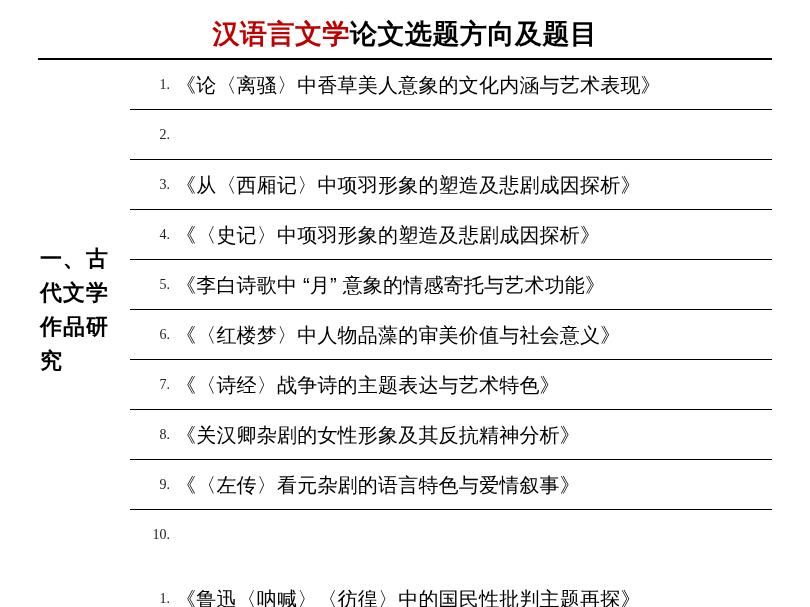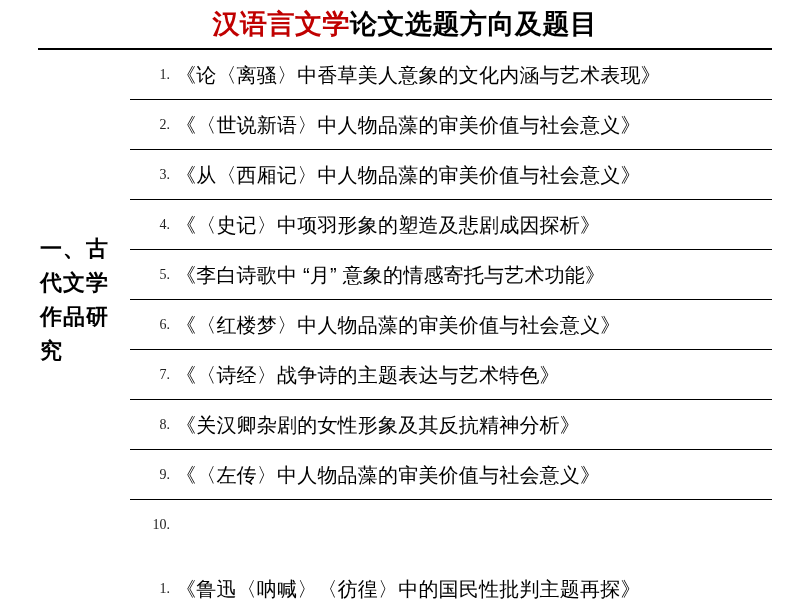--- a/index.html
+++ b/index.html
@@ -18,21 +18,21 @@
     position: relative;
     width: 810px;
     height: 607px;
     background: #ffffff;
   }
   .title {
     text-align: center;
     font-size: 27px;
     font-weight: 700;
     letter-spacing: 0.5px;
-    padding-top: 6px;
+    padding-top: 16px;
     padding-bottom: 6px;
     white-space: nowrap;
   }
   .title .hl {
     color: #c00000;
   }
   .title .rest {
     color: #000000;
   }
   .table-wrap {
@@ -111,25 +111,24 @@
       <div class="cat-cell">
         <div class="cat-text">一、古代文学作品研究</div>
       </div>
       <div class="items">
         <div class="row">
           <div class="num">1.</div>
           <div class="item-text">《论〈离骚〉中香草美人意象的文化内涵与艺术表现》</div>
         </div>
         <div class="row">
           <div class="num">2.</div>
-          <div class="item-text">《〈世说新语〉中人物品藻的审美价值与社会意义》</div>
         </div>
         <div class="row">
           <div class="num">3.</div>
-          <div class="item-text">《从〈西厢记〉中人物品藻的审美价值与社会意义》</div>
+          <div class="item-text">《从〈西厢记〉中项羽形象的塑造及悲剧成因探析》</div>
         </div>
         <div class="row">
           <div class="num">4.</div>
           <div class="item-text">《〈史记〉中项羽形象的塑造及悲剧成因探析》</div>
         </div>
         <div class="row">
           <div class="num">5.</div>
           <div class="item-text">《李白诗歌中 “月” 意象的情感寄托与艺术功能》</div>
         </div>
         <div class="row">
@@ -139,21 +138,21 @@
         <div class="row">
           <div class="num">7.</div>
           <div class="item-text">《〈诗经〉战争诗的主题表达与艺术特色》</div>
         </div>
         <div class="row">
           <div class="num">8.</div>
           <div class="item-text">《关汉卿杂剧的女性形象及其反抗精神分析》</div>
         </div>
         <div class="row">
           <div class="num">9.</div>
-          <div class="item-text">《〈左传〉中人物品藻的审美价值与社会意义》</div>
+          <div class="item-text">《〈左传〉看元杂剧的语言特色与爱情叙事》</div>
         </div>
         <div class="row">
           <div class="num">10.</div>
         </div>
       </div>
     </div>
 
     <div class="gap-bar"></div>
 
     <div class="section clip-bottom">

